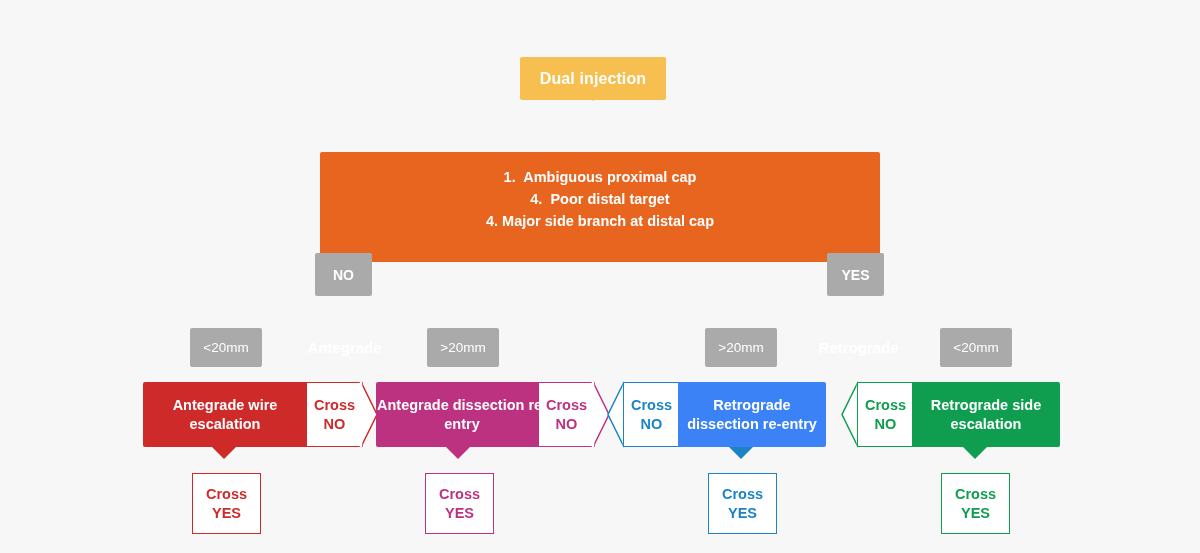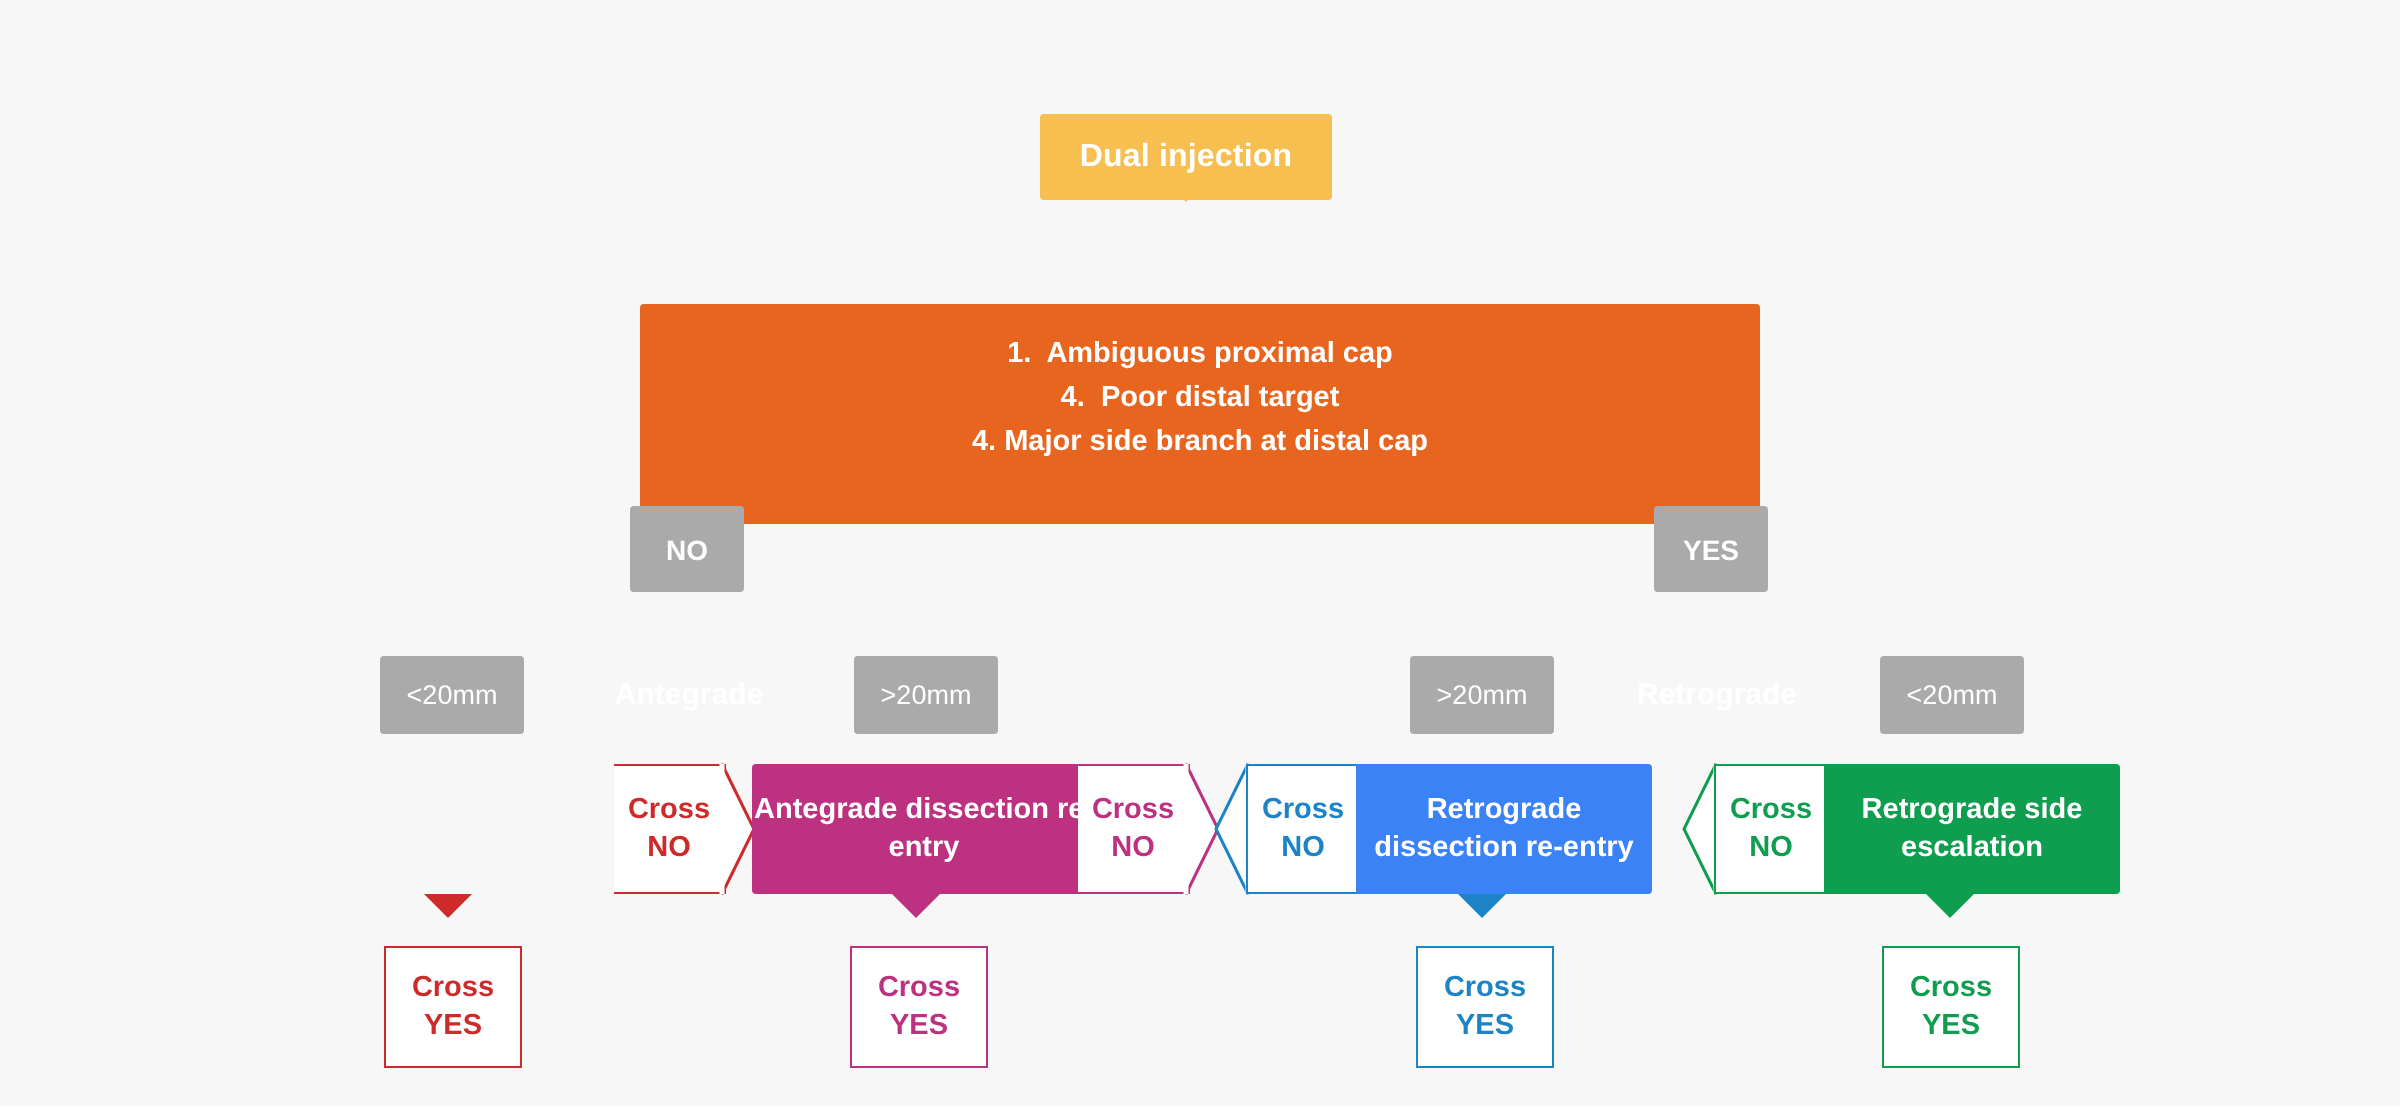--- a/index.html
+++ b/index.html
@@ -132,20 +132,23 @@
   <div class="abs pill-chev ctr" style="left:789px;top:313px;width:139px;height:45px;">
     <span>Retrograde</span>
   </div>
 
   <div class="abs chip-gray-sm ctr" style="left:940px;top:316px;width:72px;height:39px;border-radius:2px;">
     <span>&lt;20mm</span>
   </div>
   <div class="tip-down" style="left:965px;top:355px;border-left-width:11px;border-right-width:11px;border-top:11px solid #aaaaaa;"></div>
 
   <div class="strat" style="left:143px;top:382px;width:219px;height:65px;">
+    <div class="body" style="left:0;width:164px;background:#cf2a2a;border-radius:2px 0 0 2px;">
+      <span>Antegrade wire escalation</span>
+    </div>
     <div class="cross" style="left:164px;width:55px;color:#cf2a2a;border:1.5px solid #cf2a2a;border-left:none;">
       <div>
         <span>Cross</span><br>
         <span>NO</span>
       </div>
     </div>
     <svg class="abs" style="left:218px;top:0;width:16px;height:65px;overflow:visible;">
       <polygon points="0,0 16,32.5 0,65" fill="#ffffff" stroke="#cf2a2a" stroke-width="1.5"></polygon>
       <line x1="0" y1="0" x2="0" y2="65" stroke="#ffffff" stroke-width="2.5"></line>
     </svg>

